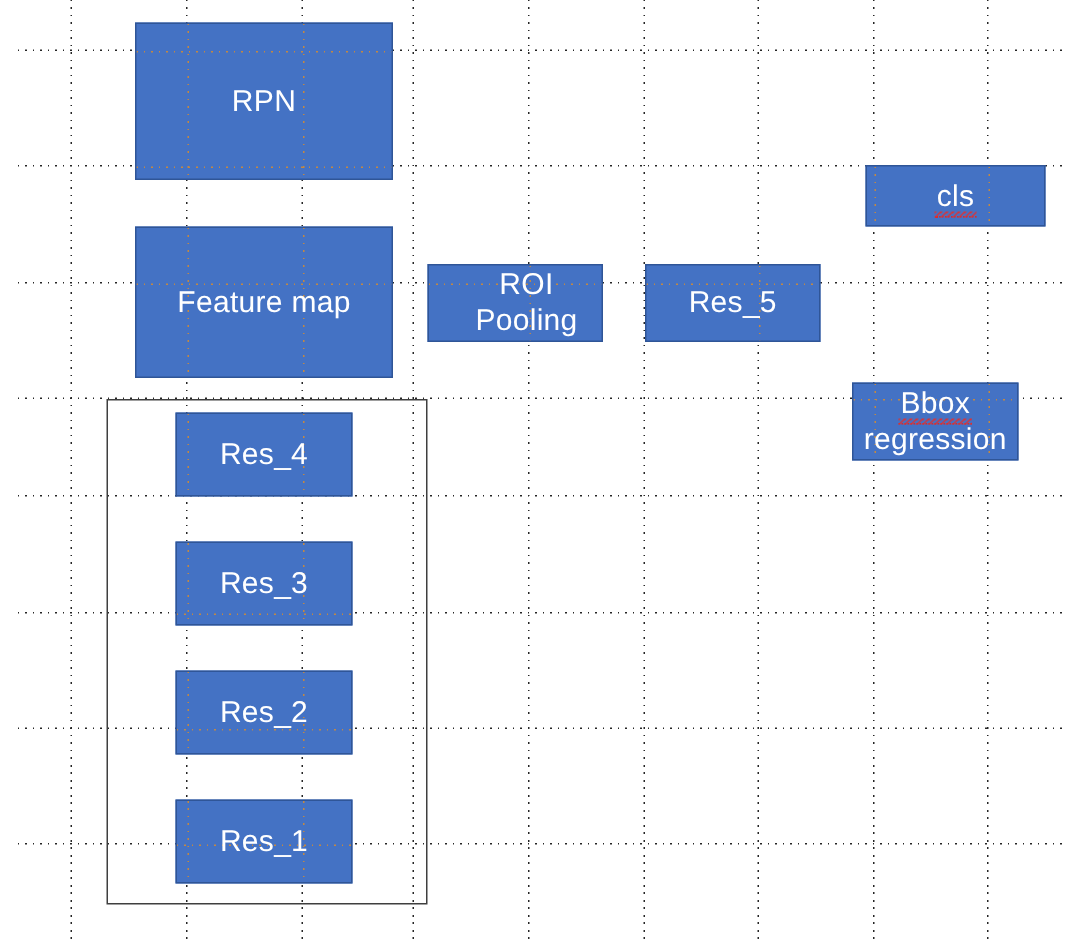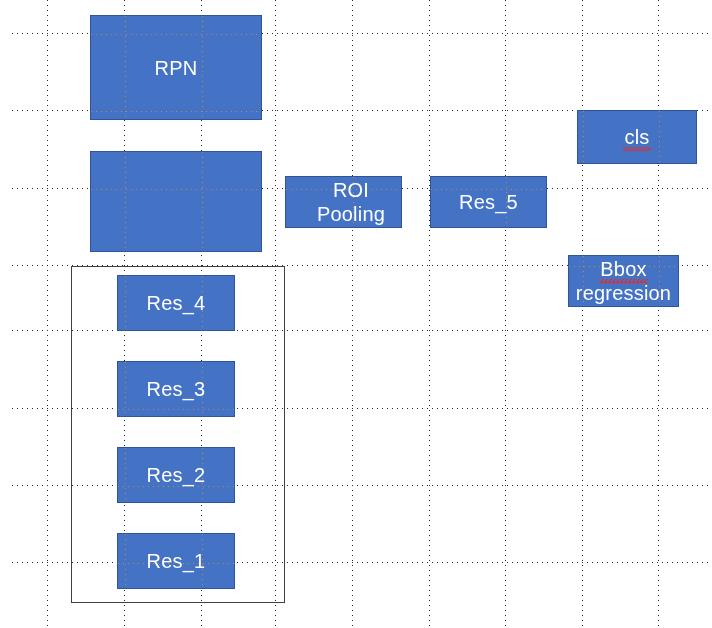--- a/index.html
+++ b/index.html
@@ -163,36 +163,37 @@
           <div class="nh" style="top: 95px;"></div>
         </div>
         <span class="label">RPN</span>
       </div>
       <div class="node" style="left: 78px; top: 151px; width: 172px; height: 101px; font-size: 20px; background-color: rgb(68, 114, 196); border-color: rgb(47, 85, 151); color: rgb(255, 255, 255);">
         <div class="node-grid">
           <div class="nv" style="left: 34px;"></div>
           <div class="nv" style="left: 111px;"></div>
           <div class="nh" style="top: 37px;"></div>
         </div>
+        <span class="label">Feature map</span>
       </div>
       <div class="node" style="left: 273px; top: 176px; width: 117px; height: 52px; font-size: 20px; background-color: rgb(68, 114, 196); border-color: rgb(47, 85, 151); color: rgb(255, 255, 255); padding-left: 15px;">
         <div class="node-grid">
           <div class="nv" style="left: 67px;"></div>
           <div class="nh" style="top: 12px;"></div>
         </div>
         <span class="label">ROI<br>Pooling</span>
       </div>
       <div class="node" style="left: 418px; top: 176px; width: 117px; height: 52px; font-size: 20px; background-color: rgb(68, 114, 196); border-color: rgb(47, 85, 151); color: rgb(255, 255, 255);">
         <div class="node-grid">
           <div class="nv" style="left: 75px;"></div>
           <div class="nh" style="top: 12px;"></div>
         </div>
         <span class="label">Res_5</span>
       </div>
-      <div class="node" style="left: 565px; top: 110px; width: 120px; height: 54px; font-size: 20px; background-color: rgb(68, 114, 196); border-color: rgb(47, 85, 151); color: rgb(255, 255, 255);">
+      <div class="node" style="left: 565px; top: 110px; width: 120px; height: 41px; font-size: 20px; background-color: rgb(68, 114, 196); border-color: rgb(47, 85, 151); color: rgb(255, 255, 255);">
         <div class="node-grid">
           <div class="nv" style="left: 5px;"></div>
           <div class="nv" style="left: 81px;"></div>
         </div>
         <span class="label"><span class="squiggle">cls</span></span>
       </div>
       <div class="node" style="left: 556px; top: 255px; width: 111px; height: 52px; font-size: 20px; background-color: rgb(68, 114, 196); border-color: rgb(47, 85, 151); color: rgb(255, 255, 255);">
         <div class="node-grid">
           <div class="nv" style="left: 14px;"></div>
           <div class="nv" style="left: 90px;"></div>

